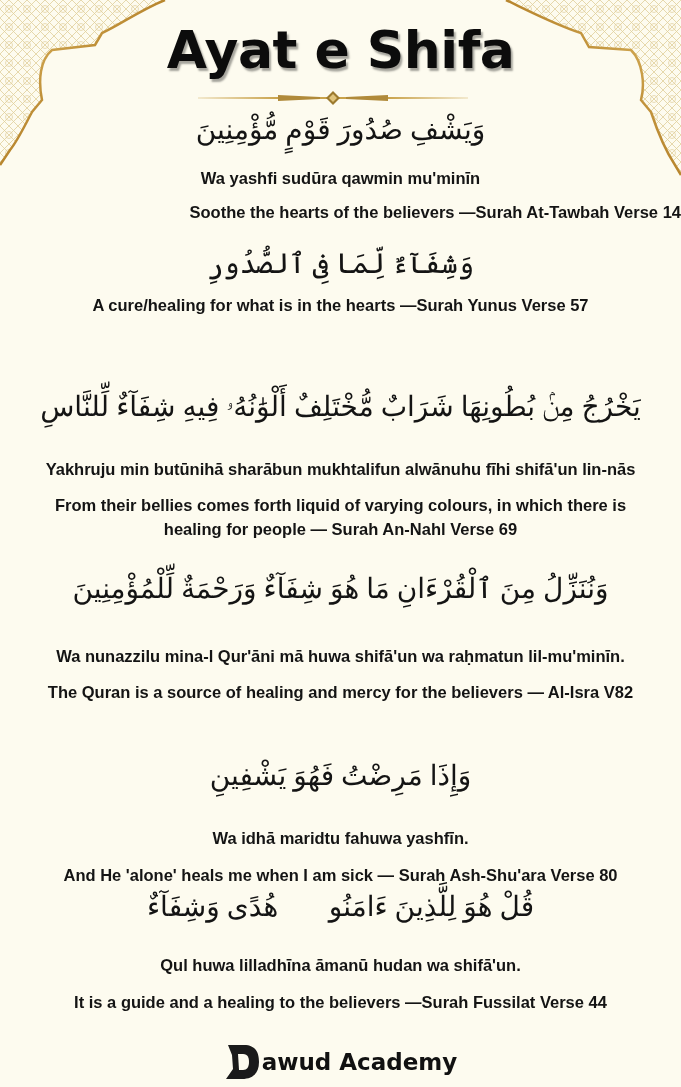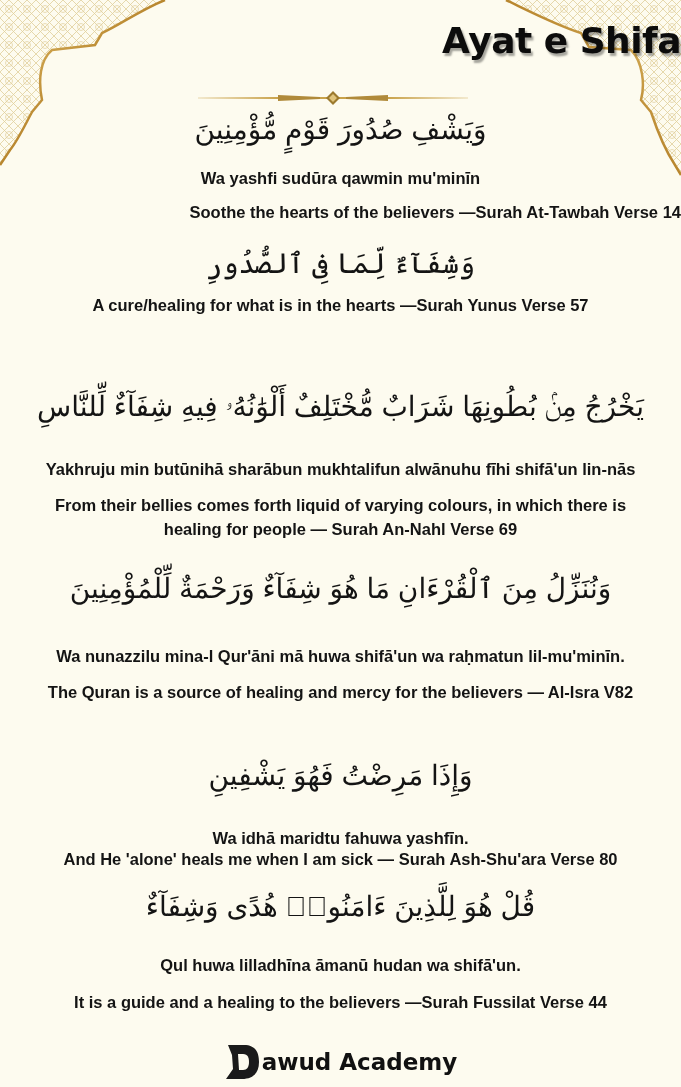--- a/index.html
+++ b/index.html
@@ -12,35 +12,35 @@
     }
     .corner {
       position: absolute; top: 0; width: 240px; height: 200px;
       pointer-events: none;
     }
     .corner.left { left: 0; }
     .corner.right { right: 0; transform: scaleX(-1); }
 
     .title {
       position: absolute; top: 20px; left: 0; width: 100%;
-      text-align: right;
+      text-align: center;
       font-family: "DejaVu Sans", sans-serif;
       font-weight: bold;
-      font-size: 36px;
+      font-size: 52px;
       letter-spacing: -0.5px;
       color: #0c0c0c;
       text-shadow: 2px 3px 2px rgba(0,0,0,0.35);
     }
     .divider {
       position: absolute; top: 89px; left: 198px; width: 270px; height: 18px;
     }
 
     .verse { position: absolute; left: 0; width: 100%; text-align: center; }
     .arabic {
-      font-family: Liberation Sans, sans-serif;
+      font-family: Liberation Serif, serif;
       direction: rtl;
       font-size: 28px;
       line-height: 1;
       color: #141414;
     }
     .translit, .translation {
       font-weight: bold;
       font-size: 16.5px;
       color: #141414;
       line-height: 21px;
@@ -137,21 +137,21 @@
 
 <div class="verse" style="top:575px;">
   <div class="arabic">وَنُنَزِّلُ مِنَ ٱلْقُرْءَانِ مَا هُوَ شِفَآءٌ وَرَحْمَةٌ لِّلْمُؤْمِنِينَ</div>
   <div class="translit" style="margin-top:43px;">Wa nunazzilu mina-l Qur'āni mā huwa shifā'un wa raḥmatun lil-mu'minīn.</div>
   <div class="translation" style="margin-top:15px;">The Quran is a source of healing and mercy for the believers — Al-Isra V82</div>
 </div>
 
 <div class="verse" style="top:762px;">
   <div class="arabic">وَإِذَا مَرِضْتُ فَهُوَ يَشْفِينِ</div>
   <div class="translit" style="margin-top:38px;">Wa idhā maridtu fahuwa yashfīn.</div>
-  <div class="translation" style="">And He 'alone' heals me when I am sick — Surah Ash-Shu'ara Verse 80</div>
+  <div class="translation" style="margin-top:16px;">And He 'alone' heals me when I am sick — Surah Ash-Shu'ara Verse 80</div>
 </div>
 
 <div class="verse" style="top:893px;">
   <div class="arabic">قُلْ هُوَ لِلَّذِينَ ءَامَنُوا۟ هُدًى وَشِفَآءٌ</div>
   <div class="translit" style="margin-top:34px;">Qul huwa lilladhīna āmanū hudan wa shifā'un.</div>
   <div class="translation" style="margin-top:16px;">It is a guide and a healing to the believers —Surah Fussilat Verse 44</div>
 </div>
 
 <div class="footer">
   <svg class="logo-d" viewBox="0 0 36 38">

